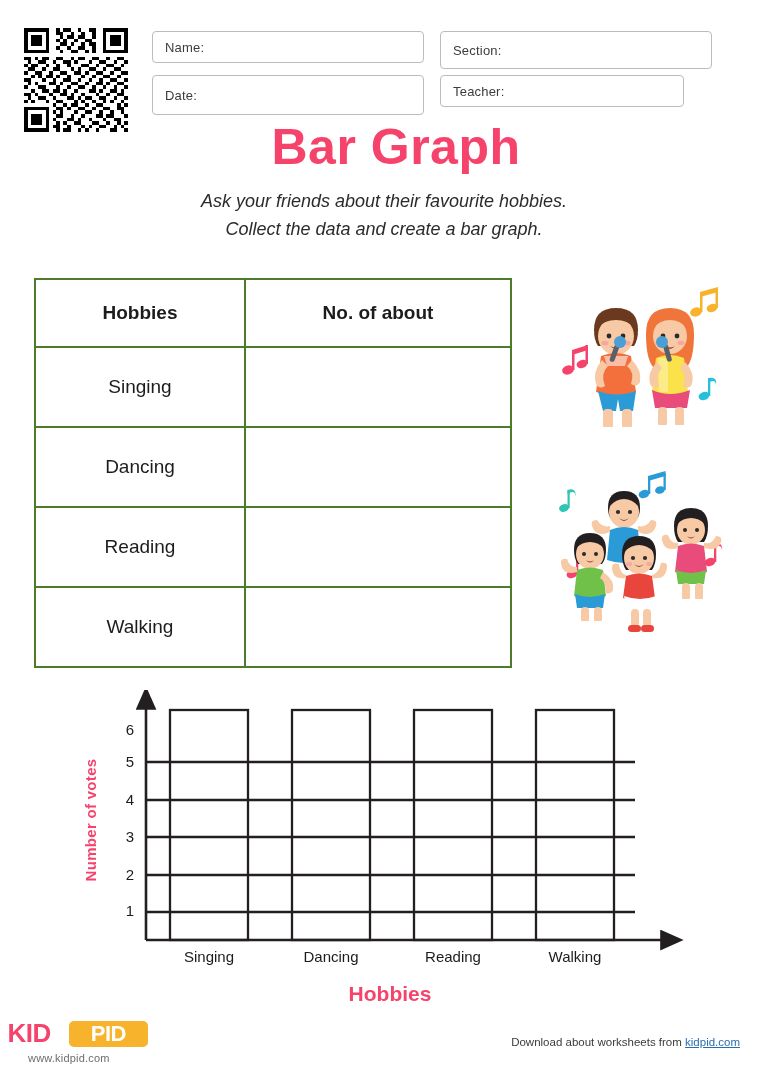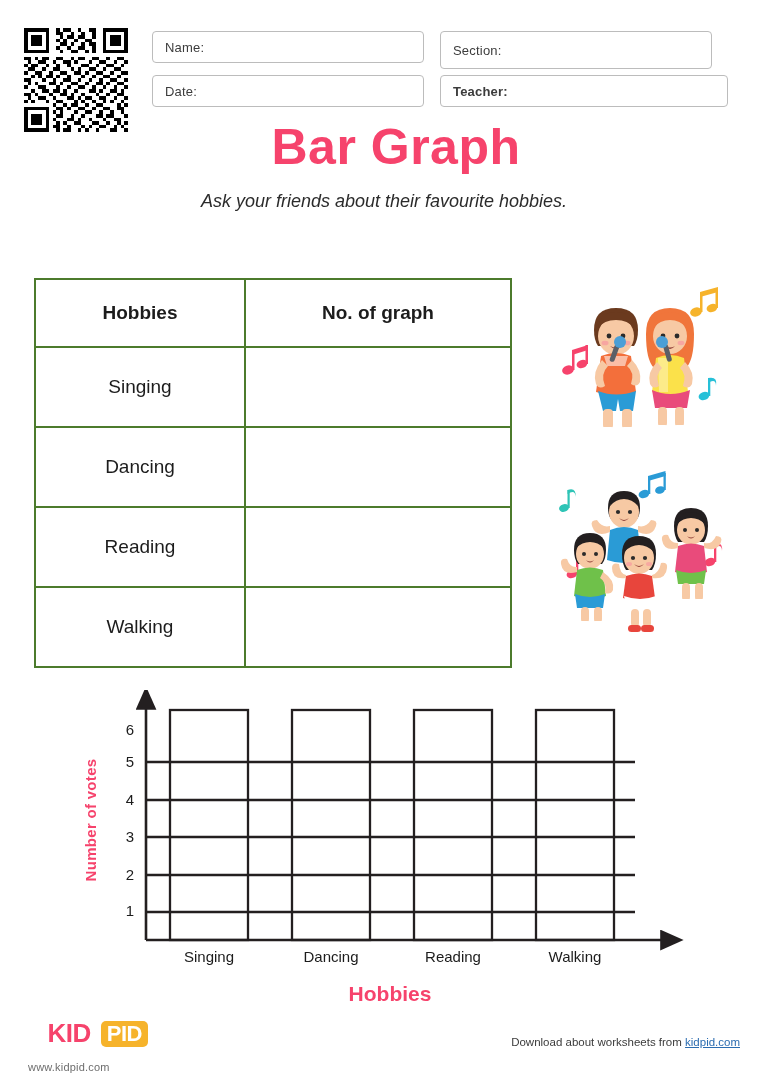--- a/index.html
+++ b/index.html
@@ -39,22 +39,22 @@
     box-sizing: border-box;
     font-size: 13px;
     color: #3c3c3c;
     padding: 12px 12px;
     display: flex;
     align-items: center;
     letter-spacing: .2px;
   }
   .f-name    { left: 152px; top: 9px;  width: 272px; height: 32px; }
   .f-section { left: 440px; top: 9px;  width: 272px; height: 38px; }
-  .f-date    { left: 152px; top: 53px; width: 272px; height: 32px; }
-  .f-teacher { left: 440px; top: 53px; width: 288px; height: 32px; font-weight: bold; }
+  .f-date    { left: 152px; top: 53px; width: 272px; height: 40px; }
+  .f-teacher { left: 440px; top: 53px; width: 244px; height: 32px; }
 
   
   .title {
     position: absolute;
     top: 118px;
     left: 0;
     width: 768px;
     text-align: center;
     font-size: 50px;
     font-weight: bold;
@@ -166,28 +166,28 @@
     font-weight: bold;
     color: #f6436c;
     letter-spacing: -.5px;
   }
   .logo-pid {
     font-size: 22px;
     font-weight: bold;
     color: #ffffff;
     background: #f6b32b;
     border-radius: 5px;
-    padding: 0 6px;
-    margin-left: 10px;
+    padding: 0 22px;
+    margin-left: 18px;
     letter-spacing: -.5px;
   }
   .logo-url {
     font-size: 11px;
     color: #6d6d6d;
-    margin-top: 12px;
+    margin-top: 3px;
     letter-spacing: .2px;
   }
   .footer-note {
     position: absolute;
     right: 28px;
     top: 1034px;
     text-align: right;
     font-size: 11.5px;
     color: #3b3b3b;
     line-height: 1.5;
@@ -431,31 +431,32 @@
     <span>Date:</span>
   </div>
   <div class="field f-teacher">
     <span>Teacher:</span>
   </div>
 </div>
 
 <div class="title">Bar Graph</div>
 <div class="subtitle">
   <div>Ask your friends about their favourite hobbies.</div>
+  <div>Collect the data and create a bar graph.</div>
 </div>
 
 <table class="tbl">
   <colgroup>
       <col class="c1">
       <col class="c2">
     </colgroup>
   <tbody>
     <tr>
       <td class="head">Hobbies</td>
-      <td class="head">No. of graph</td>
+      <td class="head">No. of about</td>
     </tr>
     <tr>
       <td>Singing</td>
       <td></td>
     </tr>
     <tr>
       <td>Dancing</td>
       <td></td>
     </tr>
     <tr>

